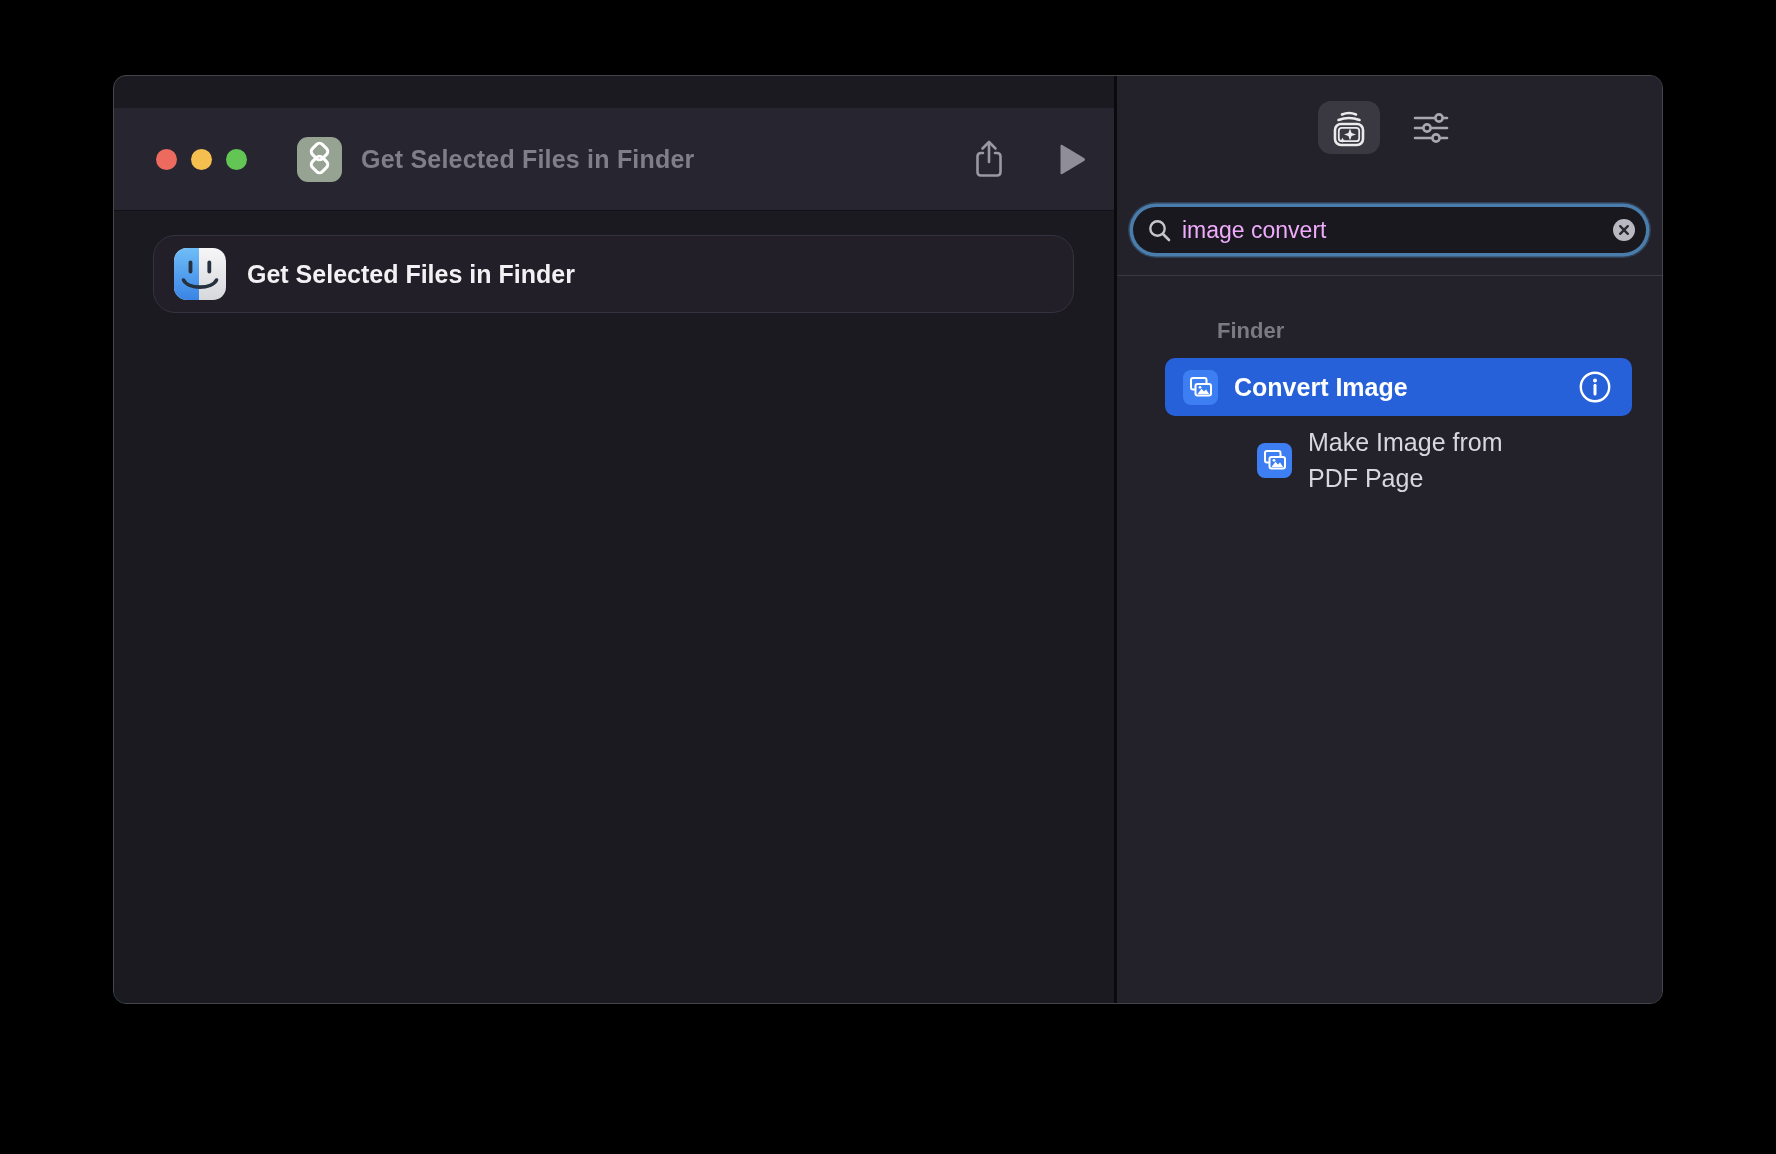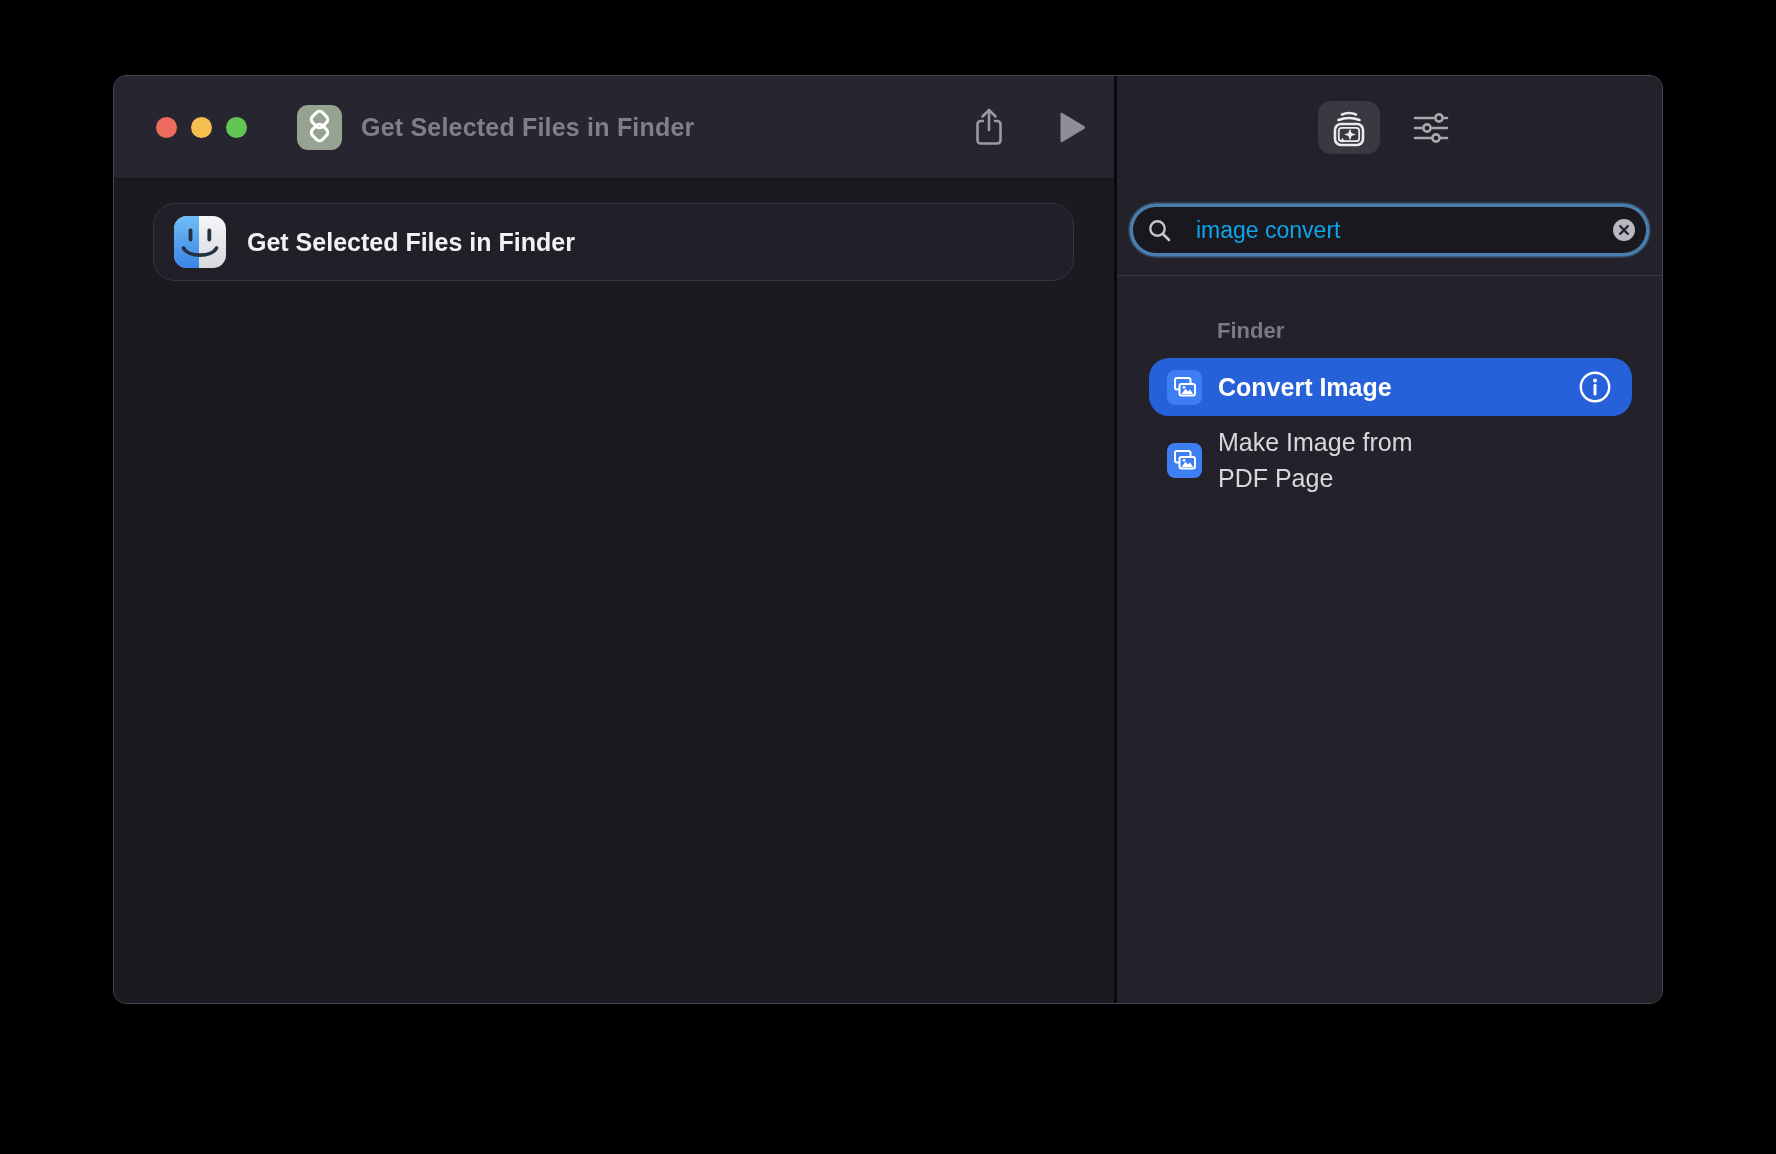--- a/index.html
+++ b/index.html
@@ -7,21 +7,21 @@
     font-family:"Liberation Sans","DejaVu Sans",sans-serif; }
 
   .window{
     position:absolute; left:113px; top:75px; width:1550px; height:929px;
     border-radius:13px; background:#1b1a21; border:1px solid #46454c;
     display:flex; overflow:hidden;
     box-shadow:0 18px 60px rgba(0,0,0,.8);
   }
 
   
-  .main-pane{ width:1000px; display:flex; flex-direction:column; background:#0c4a6e; }
+  .main-pane{ width:1000px; display:flex; flex-direction:column; background:#0c4a6e;margin-top:32px; }
   .titlebar{
     height:103px; background:#272630; border-bottom:1px solid #121117;
     display:flex; align-items:center; padding:0 28px 0 42px; flex:0 0 auto;
   }
   .traffic-lights{ display:flex; gap:14px; align-items:center; }
   .traffic{ width:21px; height:21px; border-radius:50%; }
   .traffic.red{ background:#ec6a5e; }
   .traffic.yellow{ background:#f5bf4f; }
   .traffic.green{ background:#62c554; }
 
@@ -62,42 +62,42 @@
   .icon-btn.selected{ background:#3a3941; }
 
   .search-row{ padding:28px 16px 22px 16px; flex:0 0 auto; }
   .search-field{
     height:46px; border-radius:23px; background:#19181f;
     box-shadow:0 0 0 3.5px #4a7dab, 0 0 0 5px rgba(74,125,171,.35);
     display:flex; align-items:center; padding:0 10px 0 14px;
   }
   .search-input{
     flex:1; background:transparent; border:none; outline:none;
-    color:#0ea5e9; font-size:23px; font-weight:500; margin-left:24px;
+    color:#f0abfc; font-size:23px; font-weight:500; margin-left:10px;
     font-family:"Liberation Sans","DejaVu Sans",sans-serif;
   }
   .clear-btn{ background:none; border:none; padding:0; cursor:pointer;
     display:flex; align-items:center; }
 
   .sidebar-separator{ height:1px; background:#3a3941; flex:0 0 auto; }
 
   .results{ flex:1; padding:42px 30px 0 32px; overflow:hidden; }
   .section-header{
     font-size:22px; font-weight:700; color:#7b7a82; margin-left:68px; margin-bottom:14px;
   }
   .result-item{
-    display:flex; align-items:center; border-radius:20px; padding:0 20px 0 18px;
-    min-height:58px; cursor:default; position:relative;
+    display:flex; align-items:center; border-radius:10px; padding:0 20px 0 18px;
+    min-height:58px; cursor:default; position:relative;margin-left:16px;
   }
   .result-item.selected{ background:#2661d9; }
   .result-item .item-icon{ width:35px; height:35px; flex:0 0 auto; }
   .item-label{
     margin-left:16px; font-size:25px; font-weight:700; color:#fff; line-height:36px;
   }
-  .result-item.plain{ align-items:center; margin-top:8px; }
+  .result-item.plain{ align-items:center; margin-top:8px;justify-content:center; }
   .result-item.plain .item-label{ font-weight:500; color:#d8d7dd; max-width:230px; }
   .item-spacer{ flex:1; }
 </style>
 </head>
 <body>
 
 <div class="window">
 
   <div class="main-pane">
 

